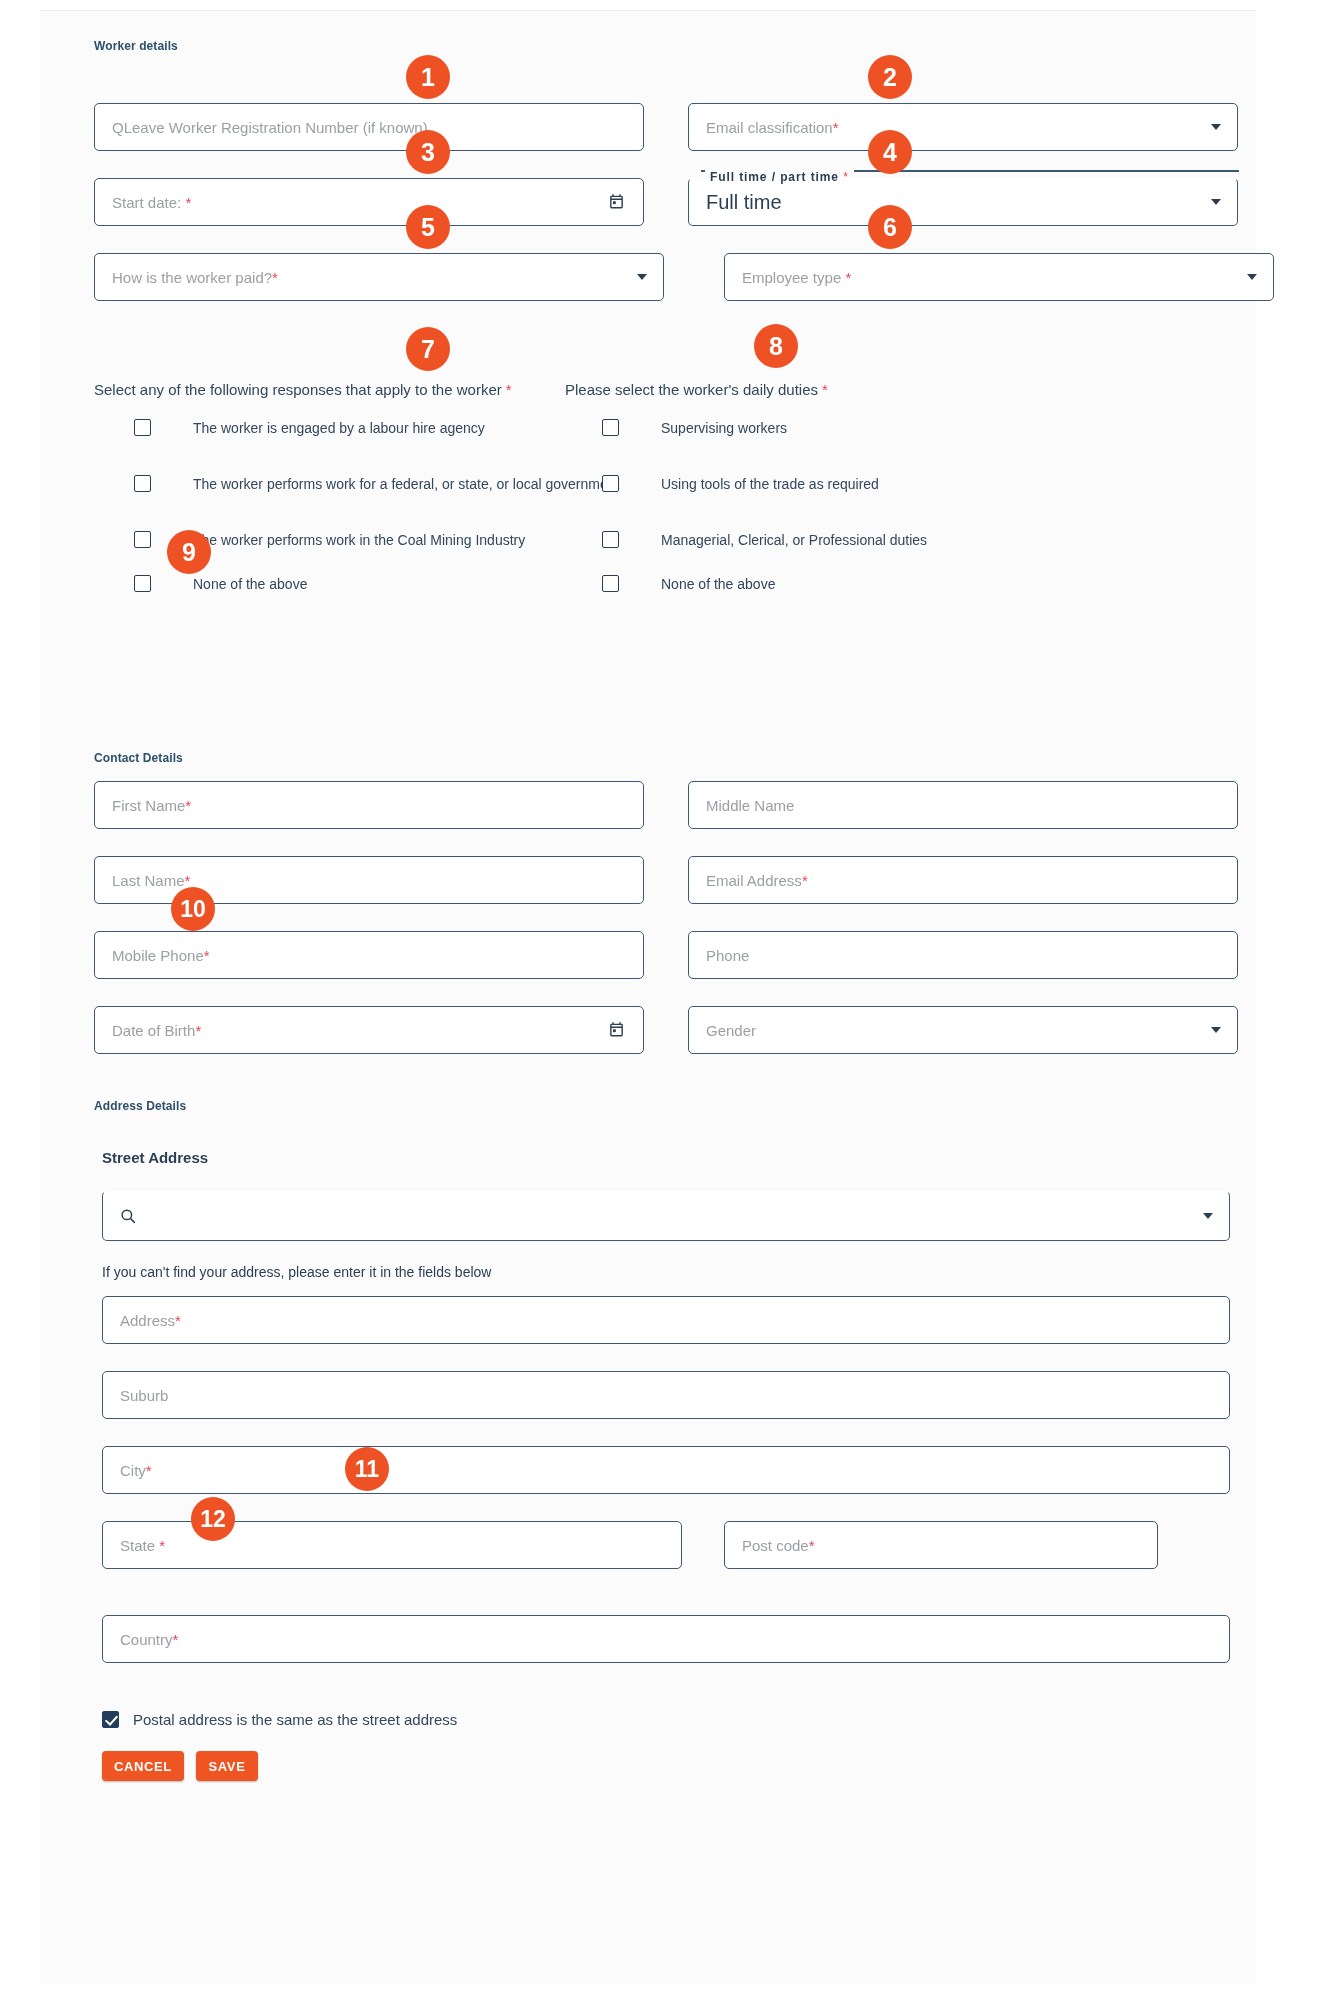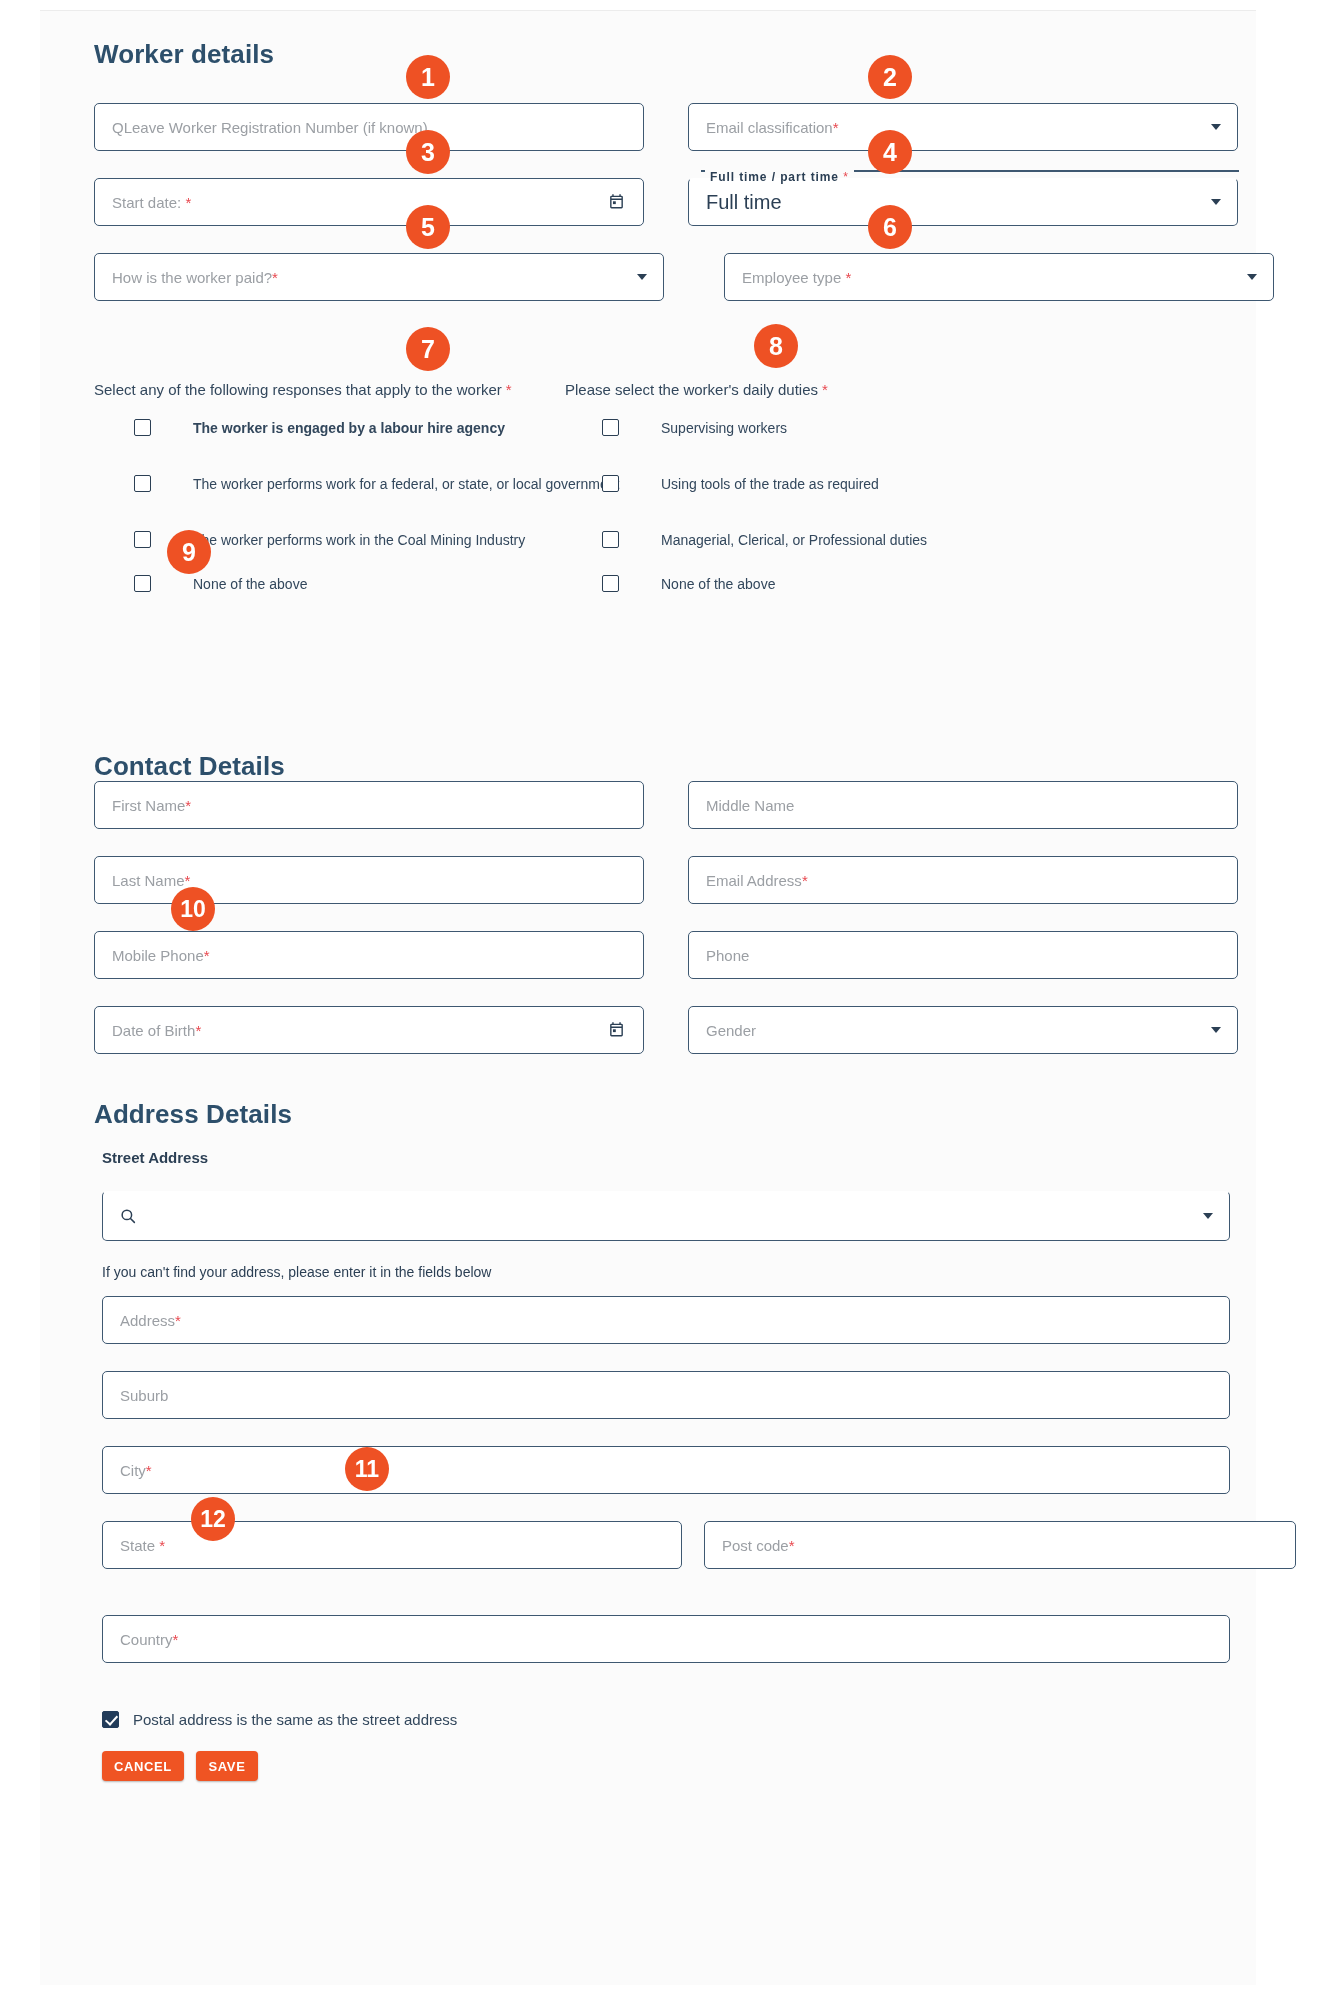--- a/index.html
+++ b/index.html
@@ -34,21 +34,21 @@
   .card-inner {
     position: absolute;
     left: 32px;
     top: 0;
     width: 1152px;
   }
 
   
   .section-title {
     color: #2d4f6b;
-    font-size: 26px;
+    font-size: 12px;
     font-weight: bold;
     letter-spacing: .1px;
   }
   .sub-label {
     color: #2b3f54;
     font-size: 15px;
     font-weight: bold;
   }
   .group-label {
     color: #32475c;
@@ -251,21 +251,21 @@
         <span class="caret"></span>
       </div>
 
       <div class="field" style="left:616px;top:242px;width:550px;margin-left:36px;">
         <span class="ph"><span>Employee type</span><span class="req"> *</span></span>
         <span class="caret"></span>
       </div>
 
       <div class="group-label" style="position:absolute;left:22px;top:370px;"><span>Select any of the following responses that apply to the worker</span><span class="req-sp">*</span></div>
 
-      <div class="cbrow" style="left:62px;top:408px;font-weight:bold;">
+      <div class="cbrow" style="left:62px;top:408px;">
         <span class="cbox"></span>
         <span class="cb-label">The worker is engaged by a labour hire agency</span>
       </div>
       <div class="cbrow" style="left:62px;top:464px;">
         <span class="cbox"></span>
         <span class="cb-label">The worker performs work for a federal, or state, or local government</span>
       </div>
       <div class="cbrow" style="left:62px;top:520px;">
         <span class="cbox"></span>
         <span class="cb-label">The worker performs work in the Coal Mining Industry</span>
@@ -355,21 +355,21 @@
         <span class="ph">Suburb</span>
       </div>
 
       <div class="field" style="left:30px;top:1435px;width:1128px;">
         <span class="ph"><span>City</span><span class="req">*</span></span>
       </div>
 
       <div class="field" style="left:30px;top:1510px;width:580px;">
         <span class="ph"><span>State</span><span class="req"> *</span></span>
       </div>
-      <div class="field" style="left:632px;top:1510px;width:592px;">
+      <div class="field" style="left:652px;top:1510px;width:434px;">
         <span class="ph"><span>Post code</span><span class="req">*</span></span>
       </div>
 
       <div class="field" style="left:30px;top:1604px;width:1128px;">
         <span class="ph"><span>Country</span><span class="req">*</span></span>
       </div>
 
       <div class="cbrow" style="left:30px;top:1700px;">
         <span class="cbox checked"></span>
         <span class="cb-label tight">Postal address is the same as the street address</span>

